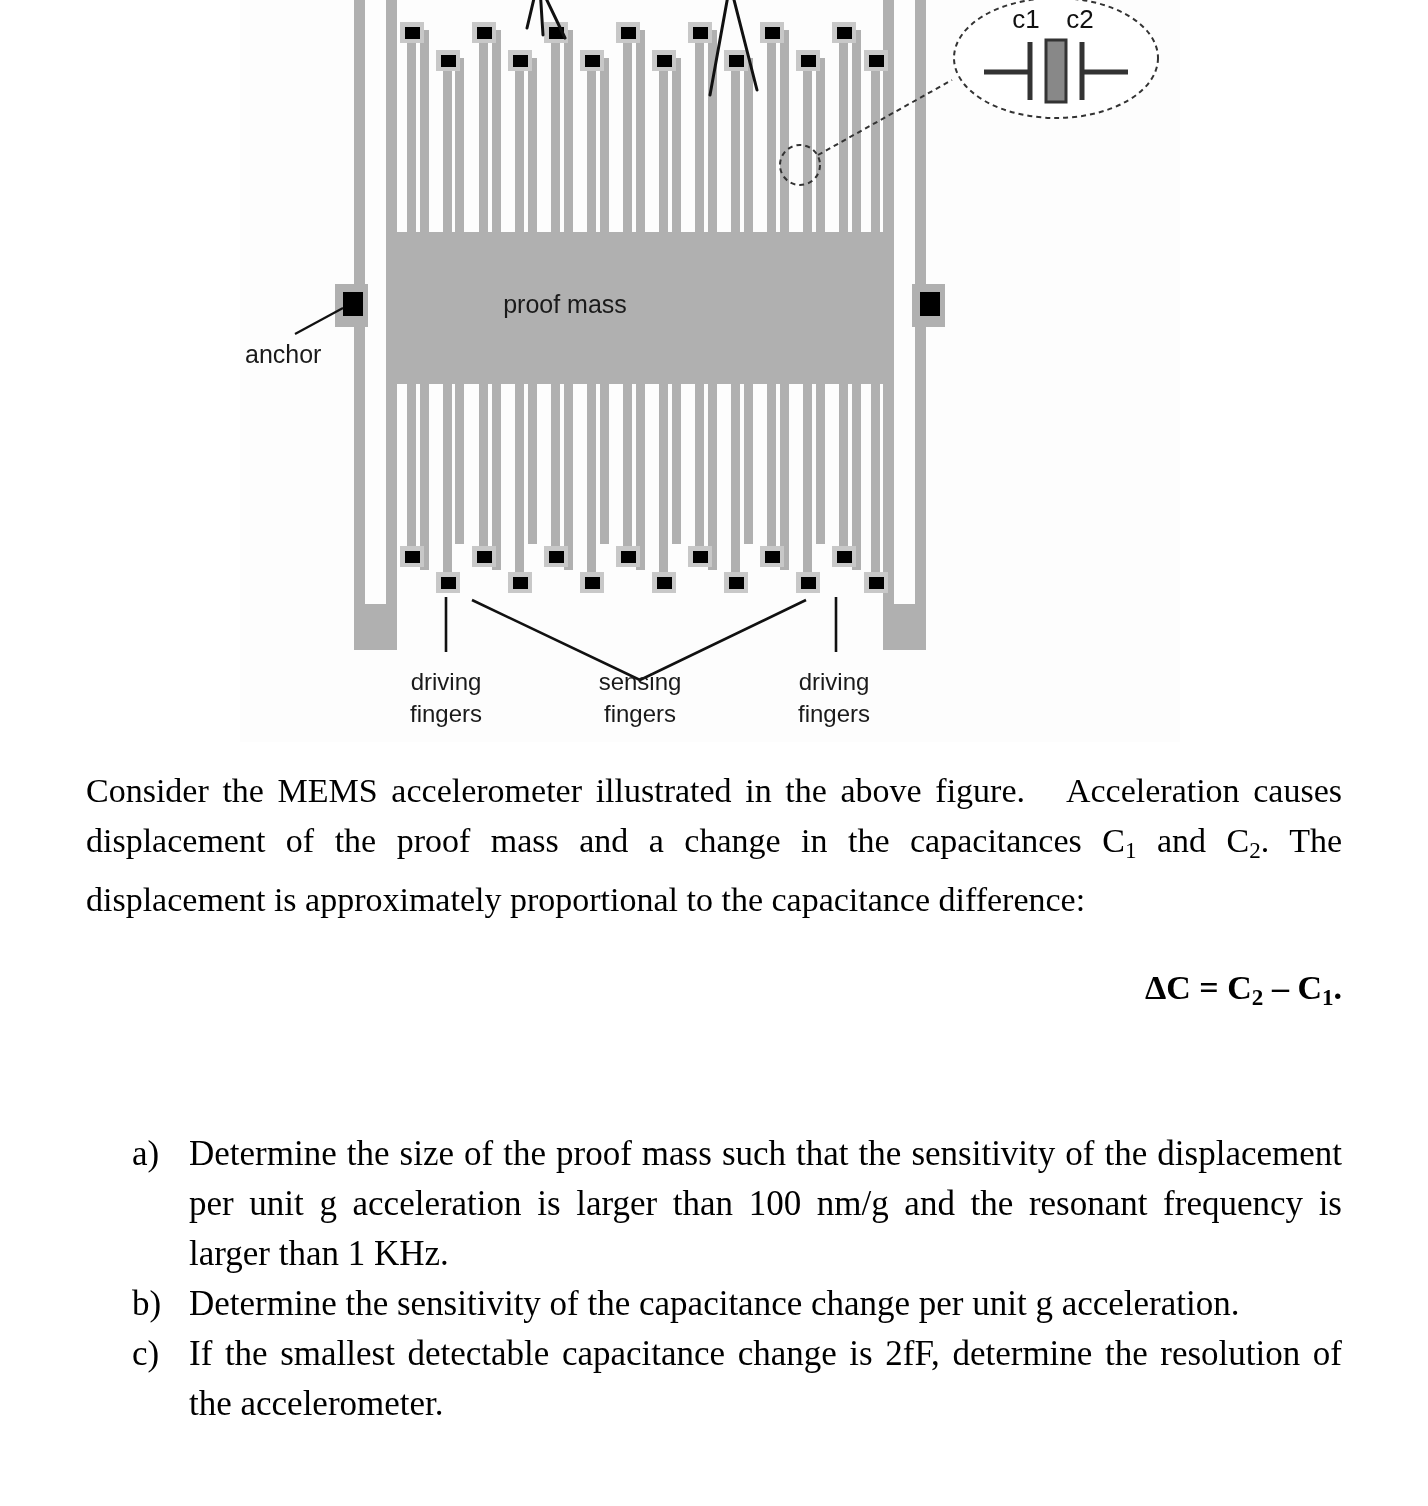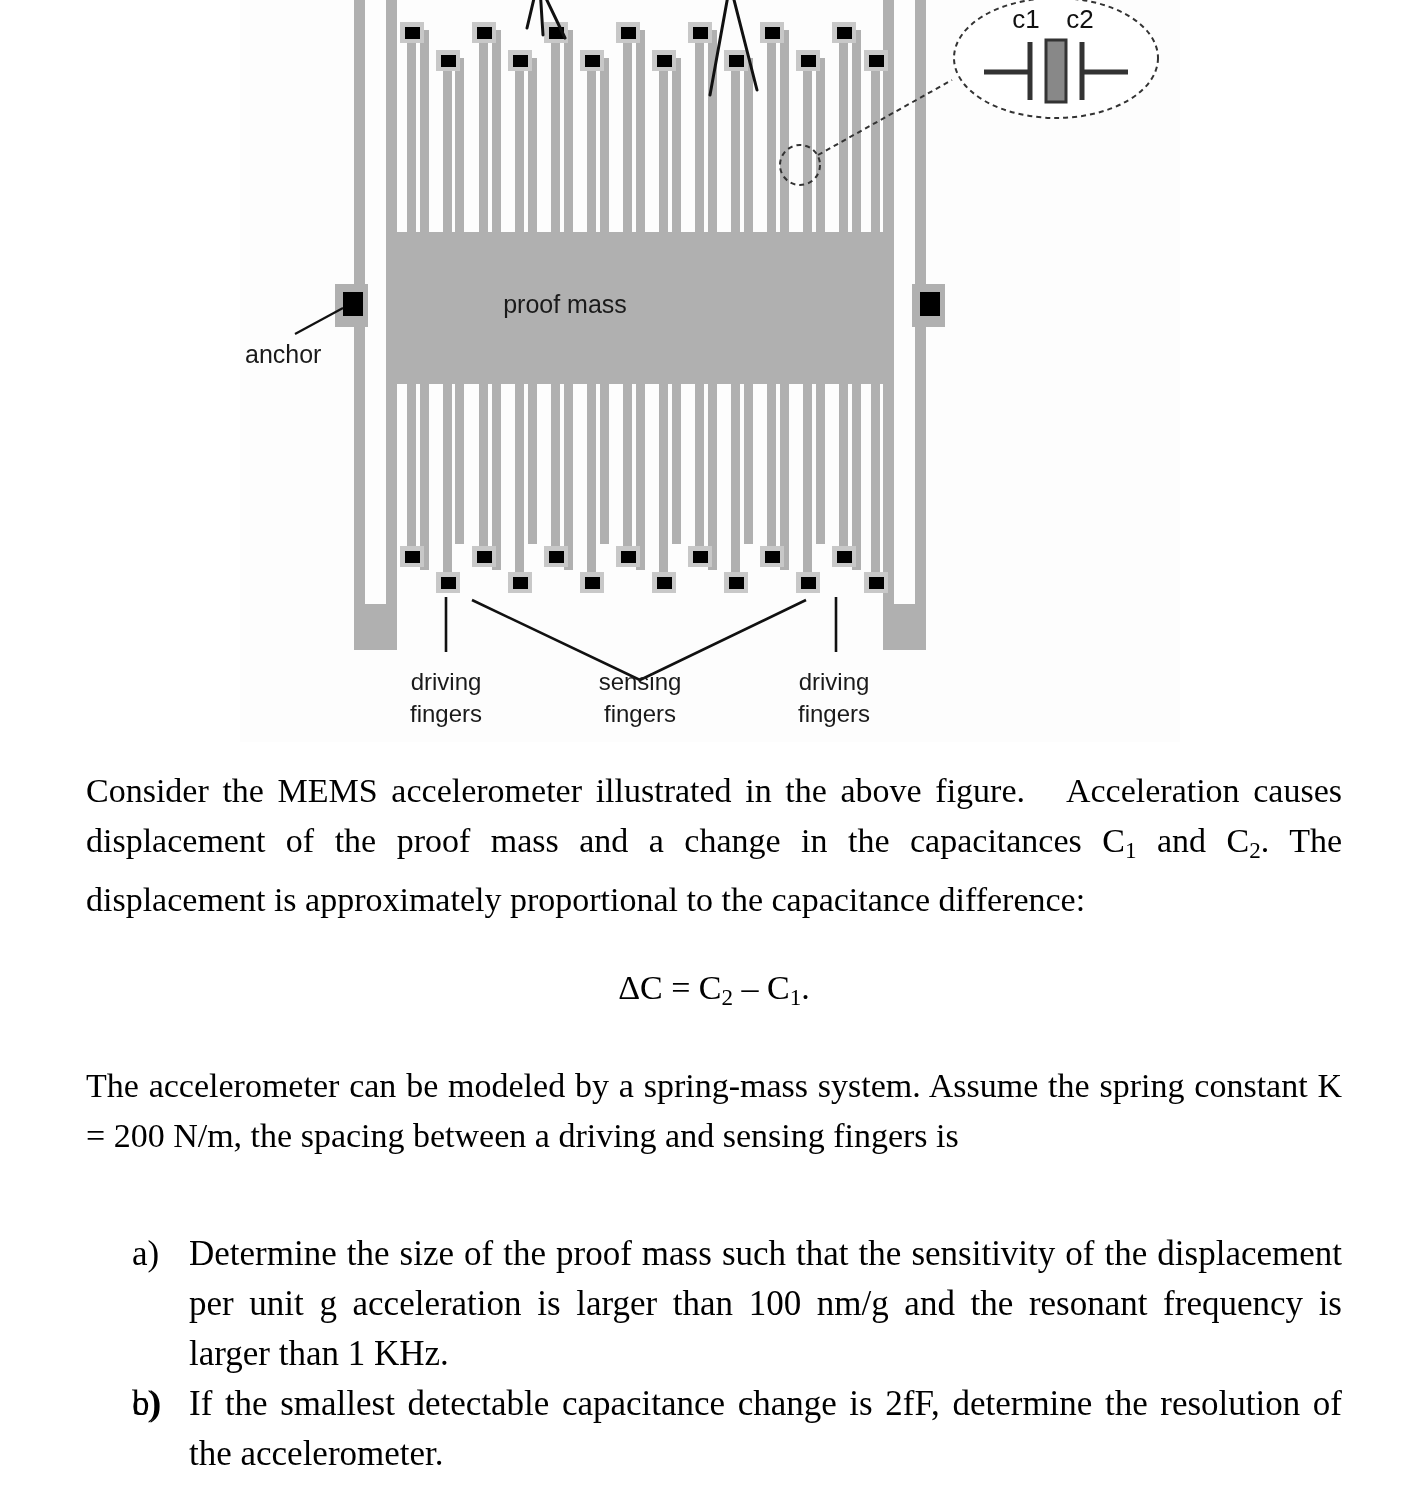--- a/index.html
+++ b/index.html
@@ -52,21 +52,21 @@
     width: 1256px;
   }
   p.body-par {
     margin: 0 0 0px 0;
     font-size: 34px;
     line-height: 50px;
     text-align: justify;
     text-justify: inter-word;
     font-family: "Liberation Serif", "DejaVu Serif", serif;
   }
-  p.body-par.nojust { text-align: center; }
+  p.body-par.nojust { text-align: right; font-weight: bold; }
   .gap-sm { height: 33px; }
   .gap-md { height: 38px; }
 
   sub { font-size: 0.68em; vertical-align: -0.28em; }
 
   ol.qlist {
     margin: 0;
     padding: 0;
     list-style: none;
   }
@@ -324,32 +324,31 @@
 <div id="prose">
 
   <p class="body-par"><span>Consider the MEMS accelerometer illustrated in the above figure.</span>&nbsp;&nbsp;&nbsp;<span>Acceleration causes displacement of the proof mass and a change in the capacitances C</span><sub>1</sub><span> and C</span><sub>2</sub><span>. The displacement is approximately proportional to the capacitance difference:</span></p>
 
   <div class="gap-md"></div>
 
   <p class="body-par nojust eq"><span>ΔC = C</span><sub>2</sub><span> – C</span><sub>1</sub><span>.</span></p>
 
   <div class="gap-md"></div>
 
-  <p class="body-par">The accelerometer can be modeled by a spring-mass system.  Assume the spring constant K = 200 N/m, the spacing between a driving and sensing fingers is</p>
 
   <div class="gap-sm"></div>
 
 
   <div id="qlist-wrap">
     <ol class="qlist">
       <li>
         <span class="marker">a)</span><span>Determine the size of the proof mass such that the sensitivity of the displacement per unit g acceleration is larger than 100 nm/g and the resonant frequency is larger than 1 KHz.</span>
       </li>
       <li class="lastitem">
-        <span class="marker">b)</span>
+        <span class="marker">b)</span><span>Determine the sensitivity of the capacitance change per unit g acceleration.</span>
       </li>
       <li class="lastitem">
         <span class="marker">c)</span><span>If the smallest detectable capacitance change is 2fF, determine the resolution of the accelerometer.</span>
       </li>
     </ol>
   </div>
 
 </div>
 
 </body></html>

